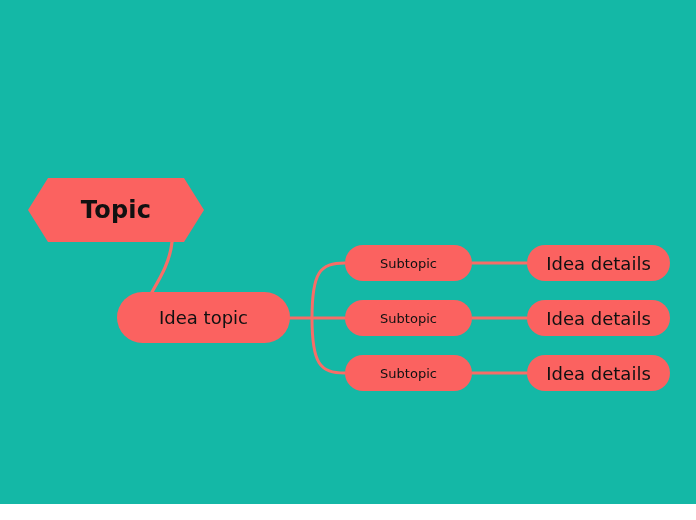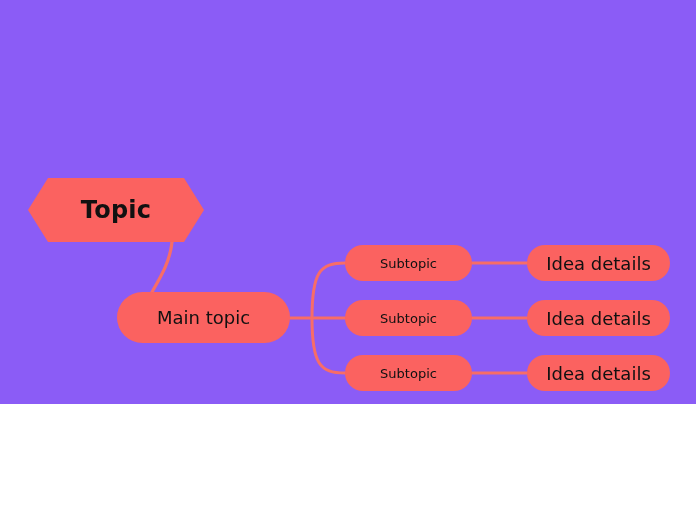--- a/index.html
+++ b/index.html
@@ -3,22 +3,22 @@
 <meta charset="utf-8">
 <style>
   html, body {
     margin: 0;
     padding: 0;
     background: #ffffff;
   }
   #canvas {
     position: relative;
     width: 696px;
-    height: 404px;
-    background: #8b5cf6;
+    height: 504px;
+    background: #14b8a6;
     overflow: hidden;
     font-family: "DejaVu Sans", sans-serif;
   }
   #edges {
     position: absolute;
     left: 0;
     top: 0;
     width: 696px;
     height: 520px;
   }
@@ -109,21 +109,21 @@
       <path d="M 472 373 L 527 373" stroke-width="3"></path>
     </g>
   </svg>
 
   <div class="node" id="node-root">
     <span class="hex-bg" style="background:#fb6260"></span>
     <span class="hex-label">Topic</span>
   </div>
 
   <div class="node pill" id="node-main" style="background:#fb6260">
-    <span>Main topic</span>
+    <span>Idea topic</span>
   </div>
 
   <div class="node pill sub" id="node-sub-0" style="background:#fb6260">
     <span>Subtopic</span>
   </div>
   <div class="node pill sub" id="node-sub-1" style="background:#fb6260">
     <span>Subtopic</span>
   </div>
   <div class="node pill sub" id="node-sub-2" style="background:#fb6260">
     <span>Subtopic</span>

